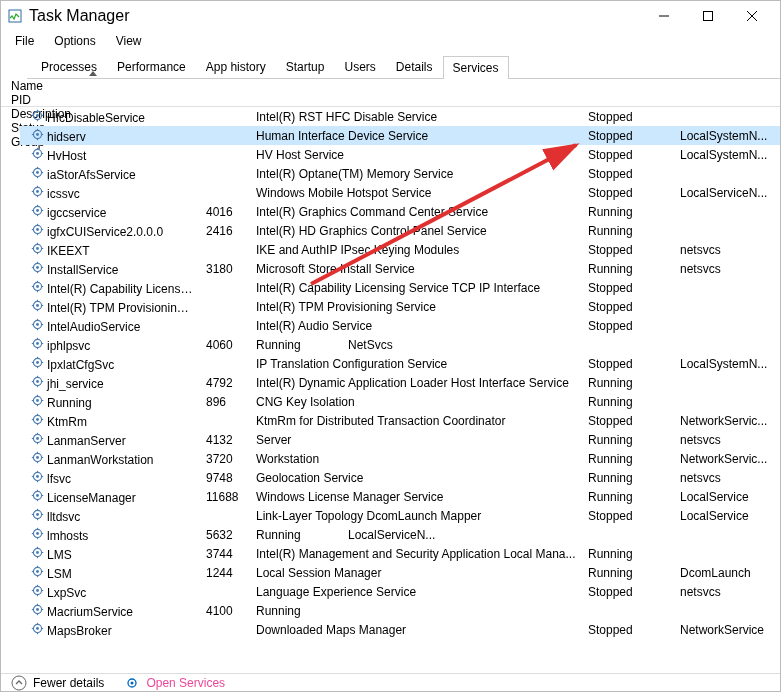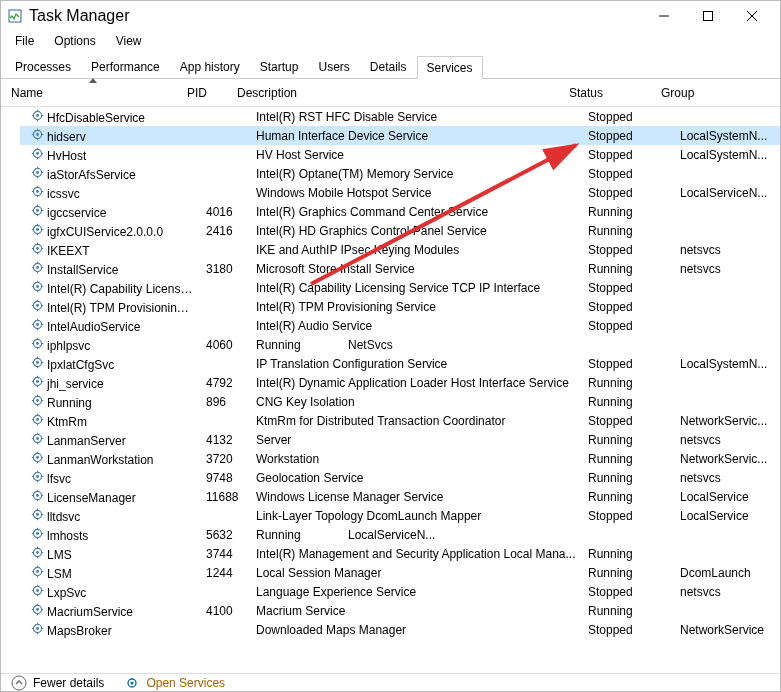--- a/index.html
+++ b/index.html
@@ -10,47 +10,47 @@
   .titlebar .app-icon { width: 16px; height: 16px; margin-right: 6px; display: inline-flex; align-items: center; justify-content: center; }
   .titlebar .title { font-size: 16px; }
   .winbtns { margin-left: auto; display: flex; }
   .winbtn { width: 44px; height: 28px; display: flex; align-items: center; justify-content: center; font-size: 11px; }
 
   
   .menubar { height: 20px; padding: 0 6px; display: flex; align-items: center; gap: 4px; }
   .menubar span { padding: 2px 8px; cursor: default; text-align: right; }
 
   
-  .tabstrip { display: flex; border-bottom: 1px solid #ccc; padding: 0 4px; margin-top: 4px; }
+  .tabstrip { display: flex; border-bottom: 1px solid #ccc; padding: 0 4px; margin-top: 4px; margin-left: 26px; }
   .tab { padding: 4px 9px; border: 1px solid transparent; border-bottom: none; cursor: default; font-size: 12px; }
   .tab.active { border-color: #ccc; background: #fff; position: relative; top: 1px; }
 
   
-  .header-row { display: flex; height: 28px; align-items: center; border-bottom: 1px solid #e0e0e0; padding-left: 4px; font-weight: 400; background: #fff; }
+  .header-row { display: flex; height: 28px; align-items: flex-start; border-bottom: 1px solid #e0e0e0; padding-left: 4px; font-weight: 400; background: #fff; flex-direction: column; }
   .header-row .col { padding: 0 6px; color: #000; }
   .header-row .sort-ind { position: relative; }
   .header-row .sort-ind::before { content: ""; position: absolute; top: -8px; left: 50%; margin-left: -4px; border-left: 4px solid transparent; border-right: 4px solid transparent; border-bottom: 5px solid #595959; }
 
   .col-name { width: 176px; }
   .col-pid  { width: 50px; }
   .col-desc { width: 332px; }
   .col-stat { width: 92px; }
   .col-grp  { width: 100px; }
 
   
   .list-area { height: 553px; overflow-y: auto; overflow-x: hidden; position: relative; margin-left: 19px; }
   .row { display: flex; height: 19px; align-items: center; padding-left: 4px; cursor: default; white-space: nowrap; }
   .row.selected { background: #cce8ff; }
   .row .col { padding: 0 6px; overflow: hidden; text-overflow: ellipsis; }
   .row .icon { width: 14px; height: 14px; margin-right: 3px; display: inline-flex; align-items: center; justify-content: center; flex-shrink: 0; }
 
   
   .statusbar { position: absolute; bottom: 0; left: 0; right: 0; height: 18px; border-top: 1px solid #ddd; display: flex; align-items: center; padding: 0 10px; gap: 20px; background: #fff; }
   .statusbar .sitem { display: flex; align-items: center; gap: 6px; cursor: default; font-size: 12px; }
-  .openservices { color: #a16207; }
+  .openservices { color: #ec4899; }
 
   
   .arrow-ov { position: absolute; pointer-events: none; z-index: 5; }
 
   
   .list-area::-webkit-scrollbar { width: 17px; }
   .list-area::-webkit-scrollbar-track { background: #f0f0f0; }
   .list-area::-webkit-scrollbar-thumb { background: #c0c0c0; }
 </style>
 </head>
@@ -582,21 +582,20 @@
             <circle cx="8" cy="8" r="1.8" fill="#4b7db1"></circle>
             <g stroke="#4b7db1" stroke-width="1.4">
               <line x1="8" y1="1" x2="8" y2="3"></line>
               <line x1="8" y1="13" x2="8" y2="15"></line>
               <line x1="1" y1="8" x2="3" y2="8"></line>
               <line x1="13" y1="8" x2="15" y2="8"></line>
             </g>
           </svg>
         </span><span>MacriumService</span></div>
       <div class="col col-pid">4100</div>
-      <div class="col col-desc">Macrium Service</div>
       <div class="col col-stat">Running</div>
       <div class="col col-grp"></div>
     </div>
     <div class="row">
       <div class="col col-name"><span class="icon">
           <svg width="13" height="13" viewBox="0 0 16 16">
             <circle cx="8" cy="8" r="5" fill="none" stroke="#4b7db1" stroke-width="1.4"></circle>
             <circle cx="8" cy="8" r="1.8" fill="#4b7db1"></circle>
             <g stroke="#4b7db1" stroke-width="1.4">
               <line x1="8" y1="1" x2="8" y2="3"></line>

